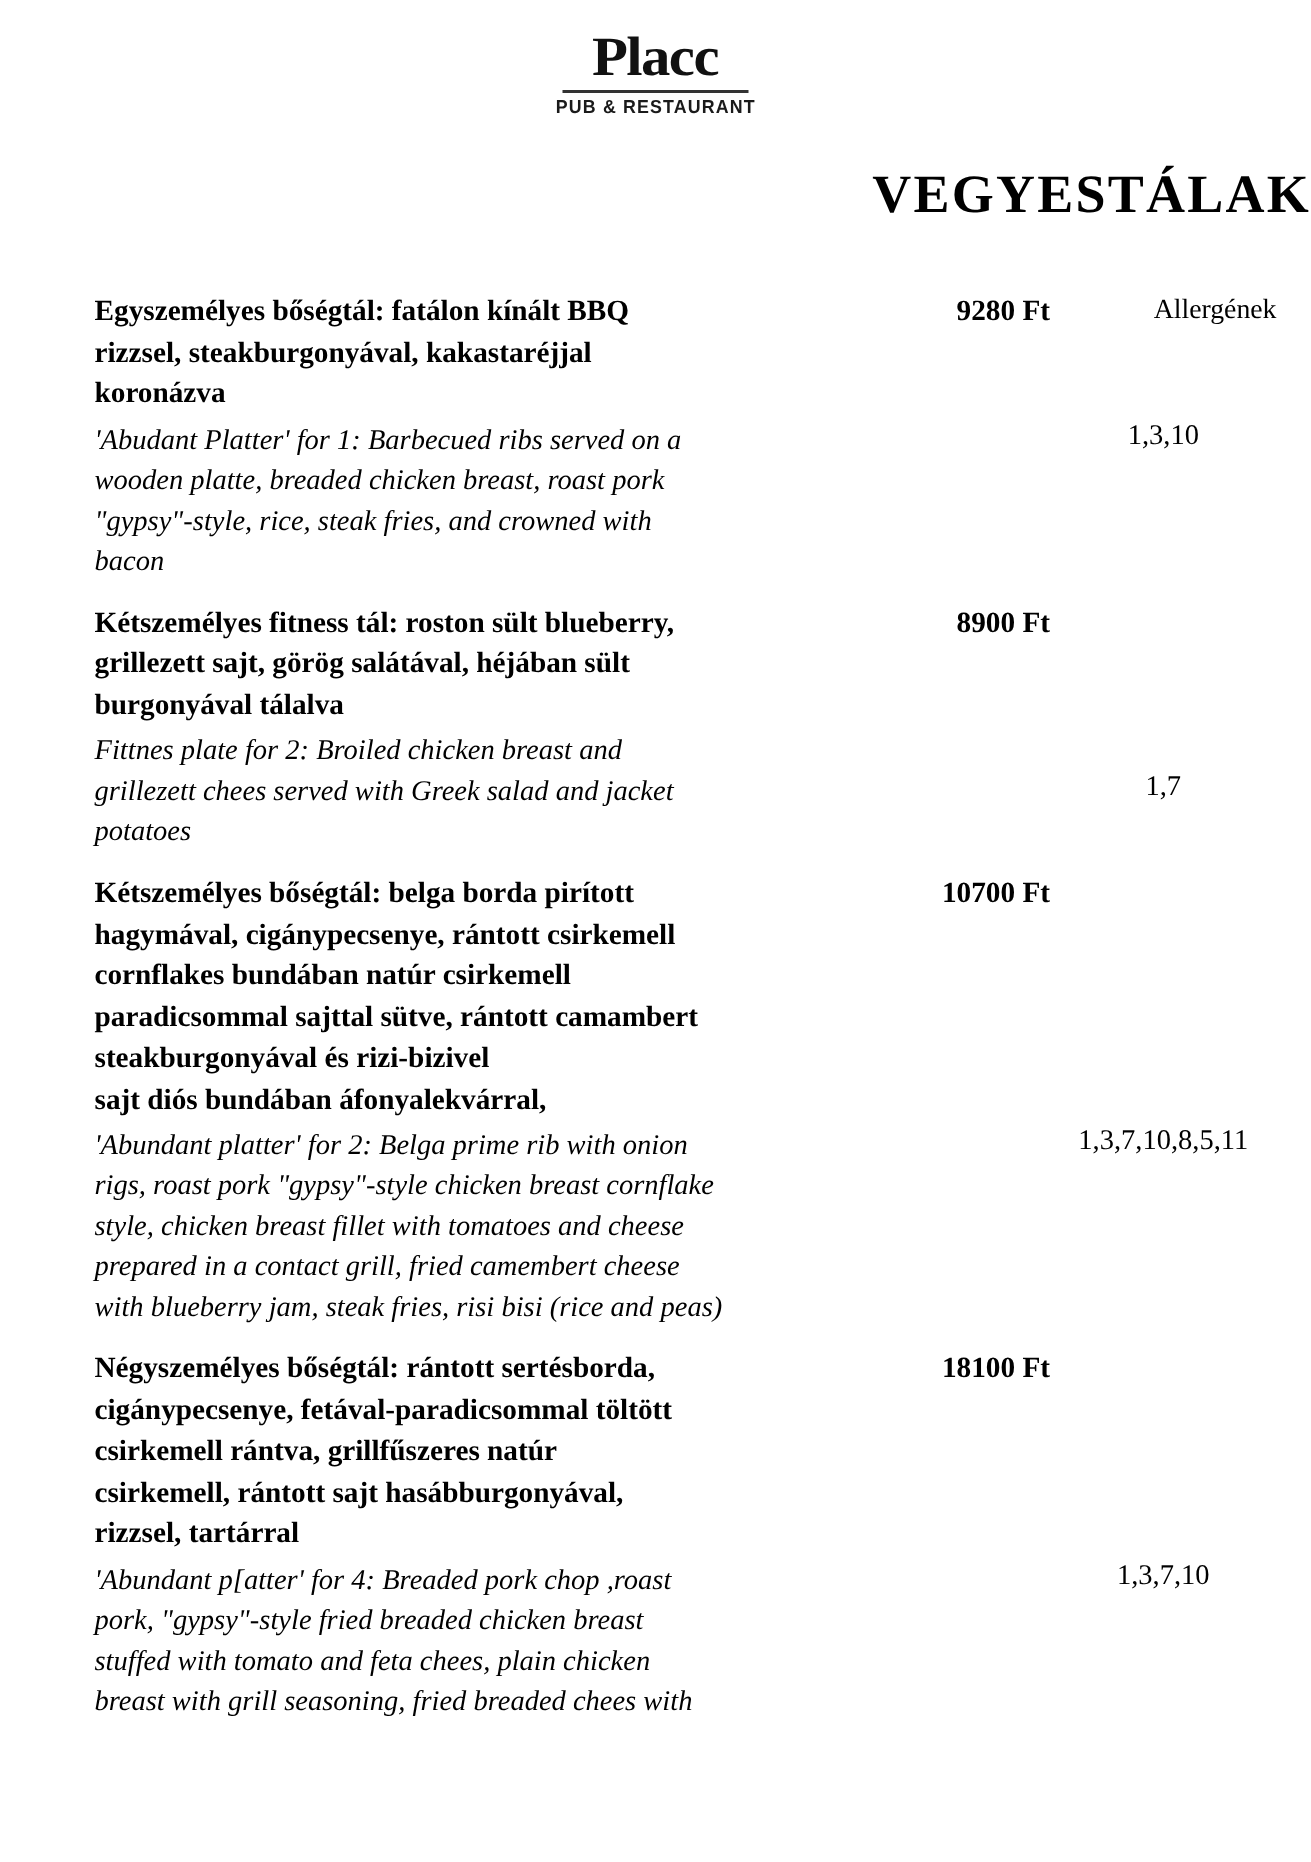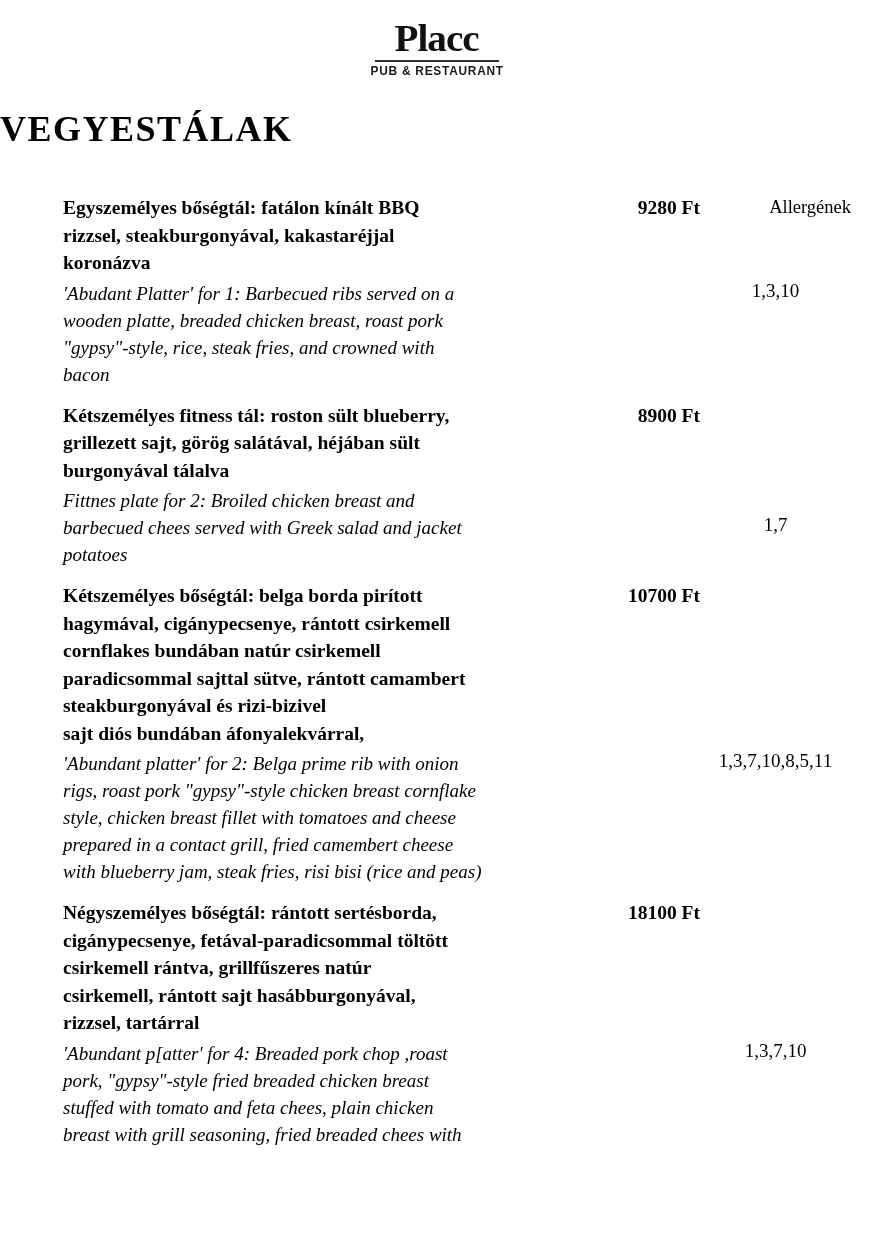--- a/index.html
+++ b/index.html
@@ -45,21 +45,21 @@
     font-family: "Liberation Sans", "DejaVu Sans", sans-serif;
     font-weight: bold;
     font-size: 12.5px;
     letter-spacing: 0.8px;
     color: #1a1a1a;
     transform: scaleX(0.95);
   }
 
   
   .page-title {
-    text-align: left;
+    text-align: right;
     font-family: "Liberation Serif", "DejaVu Serif", serif;
     font-weight: bold;
     font-size: 36px;
     letter-spacing: 1.5px;
     margin-top: 30px;
     margin-bottom: 16px;
   }
 
   
   .menu {
@@ -154,21 +154,21 @@
         <span class="line">Kétszemélyes fitness tál: roston sült blueberry,</span>
         <span class="line">grillezett sajt, görög salátával, héjában sült</span>
         <span class="line">burgonyával tálalva</span>
       </div>
       <div class="col-price">8900 Ft</div>
       <div class="col-allergen"></div>
     </div>
     <div class="row">
       <div class="col-text desc-en">
         <span class="line">Fittnes plate for 2: Broiled chicken breast and</span>
-        <span class="line">barbecued chees served with Greek salad and jacket</span>
+        <span class="line">grillezett chees served with Greek salad and jacket</span>
         <span class="line">potatoes</span>
       </div>
       <div class="col-price"></div>
       <div class="col-allergen">
         <span class="spacer-line"></span>
         <span class="line">1,7</span>
       </div>
     </div>
   </div>
 

